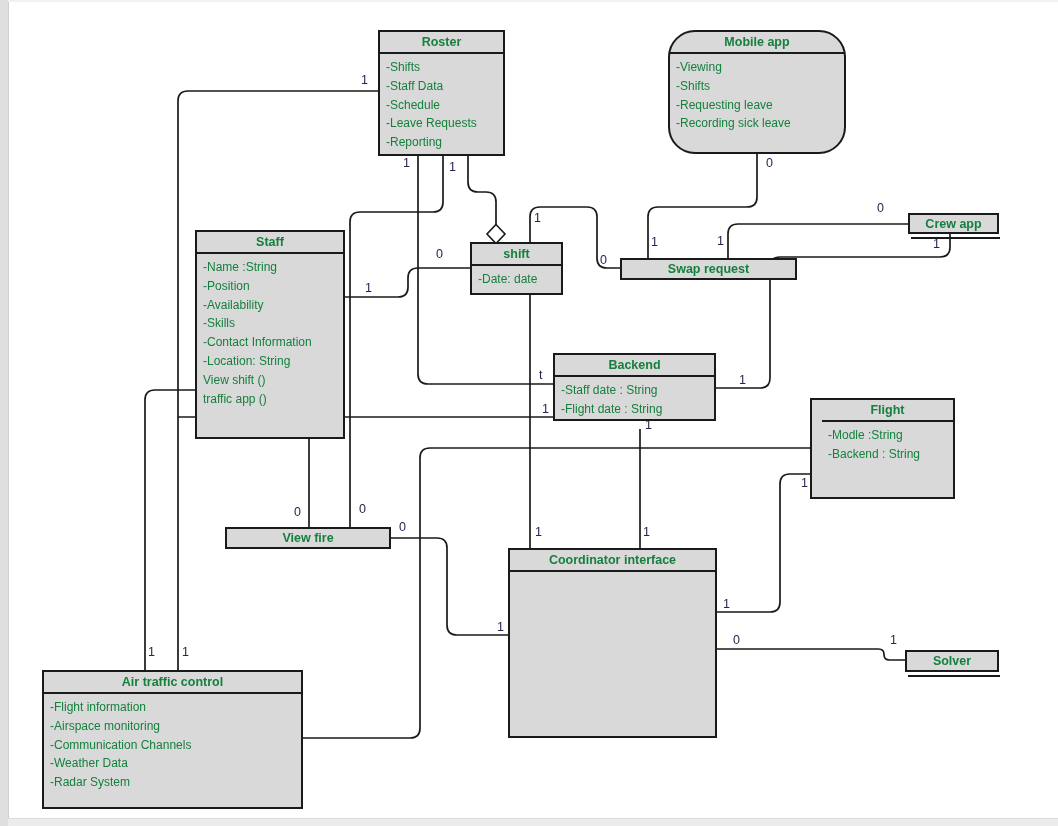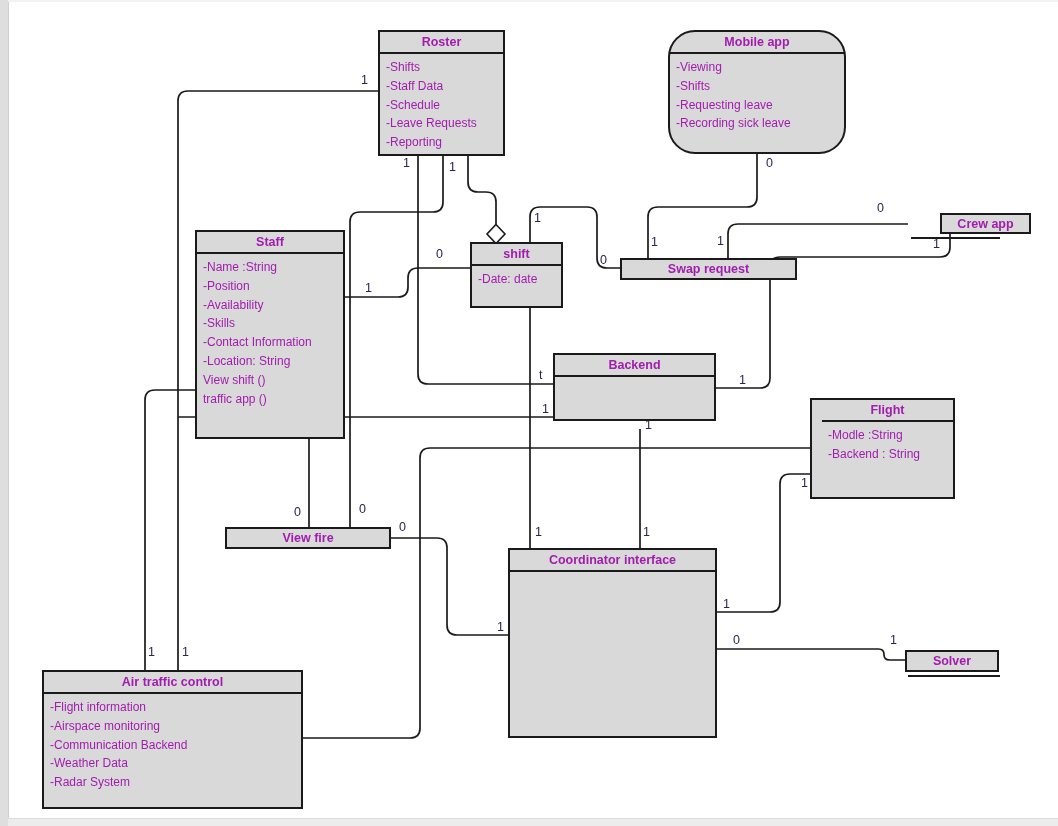--- a/index.html
+++ b/index.html
@@ -7,21 +7,21 @@
     width:1058px;height:826px;position:relative;overflow:hidden;
     background:#ffffff;font-family:"Liberation Sans",sans-serif;
   }
   .frame-left{position:absolute;left:0;top:0;width:8px;height:826px;background:#dedede;border-right:1px solid #cfcfcf;}
   .frame-bottom{position:absolute;left:8px;top:818px;width:1050px;height:8px;background:#ececec;border-top:1px solid #dcdcdc;}
   .frame-top{position:absolute;left:8px;top:0;width:1050px;height:2px;background:#f2f2f2;}
   #canvas{position:absolute;left:0;top:0;width:1058px;height:826px;}
   #edges{position:absolute;left:0;top:0;}
   .uml-class{
     position:absolute;background:#d9d9d9;border:2px solid #1a1a1a;
-    box-sizing:border-box;color:#a21caf;
+    box-sizing:border-box;color:#15803d;
   }
   .uml-title{
     font-weight:bold;text-align:center;font-size:12.5px;line-height:16px;
     padding:2px 2px 2px 2px;border-bottom:2px solid #1a1a1a;white-space:nowrap;overflow:hidden;
   }
   .uml-class.titleonly .uml-title{border-bottom:none;padding-top:1px;}
   .uml-attrs{padding:4px 0 2px 0;}
   .uml-attr{font-size:12px;line-height:18.8px;padding-left:6px;white-space:nowrap;}
   .obj-underline{position:absolute;height:2px;background:#1a1a1a;}
   text.mult{font-size:12.5px;fill:#26264f;}
@@ -107,55 +107,59 @@
           <div class="uml-attr">-Name :String</div>
           <div class="uml-attr">-Position</div>
           <div class="uml-attr">-Availability</div>
           <div class="uml-attr">-Skills</div>
           <div class="uml-attr">-Contact Information</div>
           <div class="uml-attr">-Location: String</div>
           <div class="uml-attr">View shift ()</div>
           <div class="uml-attr">traffic app ()</div>
         </div>
       </div>
-      <div class="uml-class" style="left: 470px; top: 242px; width: 93px; height: 66px;">
+      <div class="uml-class" style="left: 470px; top: 242px; width: 93px; height: 53px;">
         <div class="uml-title">shift</div>
         <div class="uml-attrs">
           <div class="uml-attr">-Date: date</div>
         </div>
       </div>
       <div class="uml-class titleonly" style="left: 620px; top: 258px; width: 177px; height: 22px;">
         <div class="uml-title">Swap request</div>
       </div>
-      <div class="uml-class titleonly" style="left: 908px; top: 213px; width: 91px; height: 21px; margin-left: 32px;">
+      <div class="uml-class titleonly" style="left: 908px; top: 213px; width: 91px; height: 21px;">
         <div class="uml-title">Crew app</div>
       </div>
       <div class="obj-underline" style="left: 911px; top: 237px; width: 89px;"></div>
       <div class="uml-class" style="left: 553px; top: 353px; width: 163px; height: 68px;">
         <div class="uml-title">Backend</div>
+        <div class="uml-attrs">
+          <div class="uml-attr">-Staff date : String</div>
+          <div class="uml-attr">-Flight date : String</div>
+        </div>
       </div>
       <div class="uml-class" style="left: 810px; top: 398px; width: 145px; height: 101px; padding-left: 10px;">
         <div class="uml-title">Flight</div>
         <div class="uml-attrs">
           <div class="uml-attr">-Modle :String</div>
           <div class="uml-attr">-Backend : String</div>
         </div>
       </div>
       <div class="uml-class titleonly" style="left: 225px; top: 527px; width: 166px; height: 22px;">
         <div class="uml-title">View fire</div>
       </div>
       <div class="uml-class" style="left: 508px; top: 548px; width: 209px; height: 190px;">
         <div class="uml-title">Coordinator interface</div>
       </div>
       <div class="uml-class" style="left: 42px; top: 670px; width: 261px; height: 139px;">
         <div class="uml-title">Air traffic control</div>
         <div class="uml-attrs">
           <div class="uml-attr">-Flight information</div>
           <div class="uml-attr">-Airspace monitoring</div>
-          <div class="uml-attr">-Communication Backend</div>
+          <div class="uml-attr">-Communication Channels</div>
           <div class="uml-attr">-Weather Data</div>
           <div class="uml-attr">-Radar System</div>
         </div>
       </div>
       <div class="uml-class titleonly" style="left: 905px; top: 650px; width: 94px; height: 22px;">
         <div class="uml-title">Solver</div>
       </div>
       <div class="obj-underline" style="left: 908px; top: 675px; width: 92px;"></div>
     </div>
   <div class="frame-bottom"></div>

